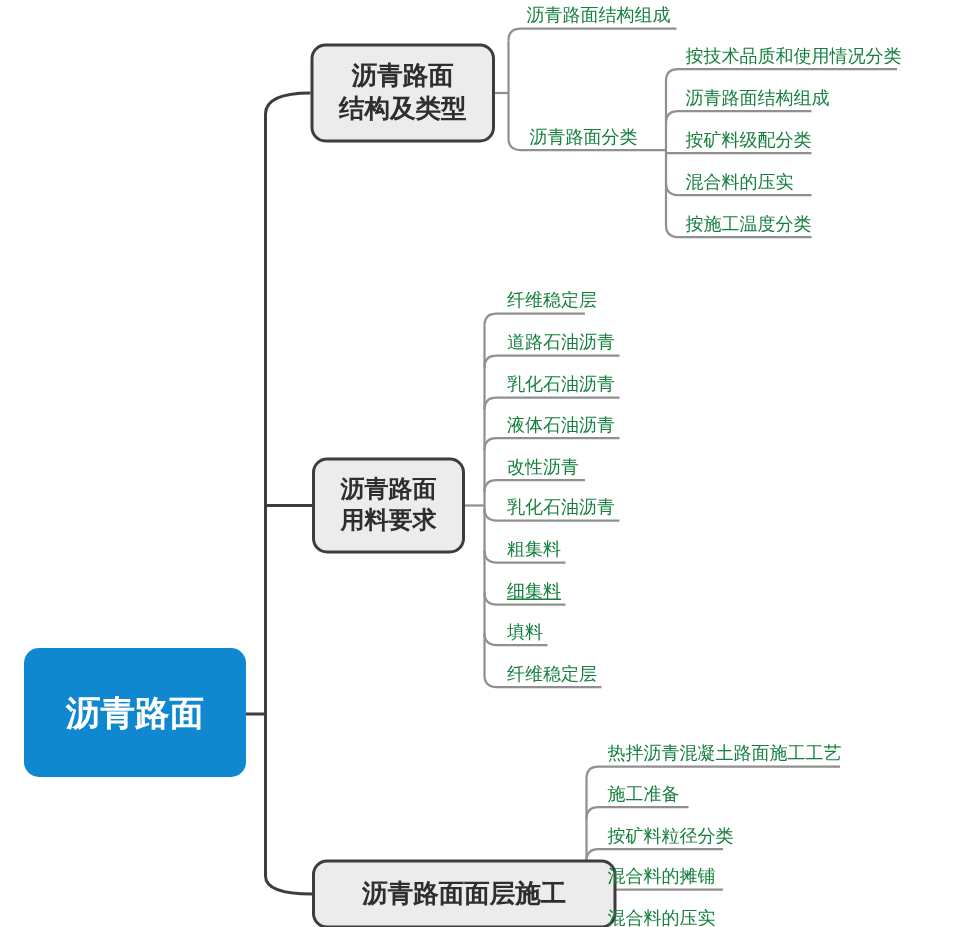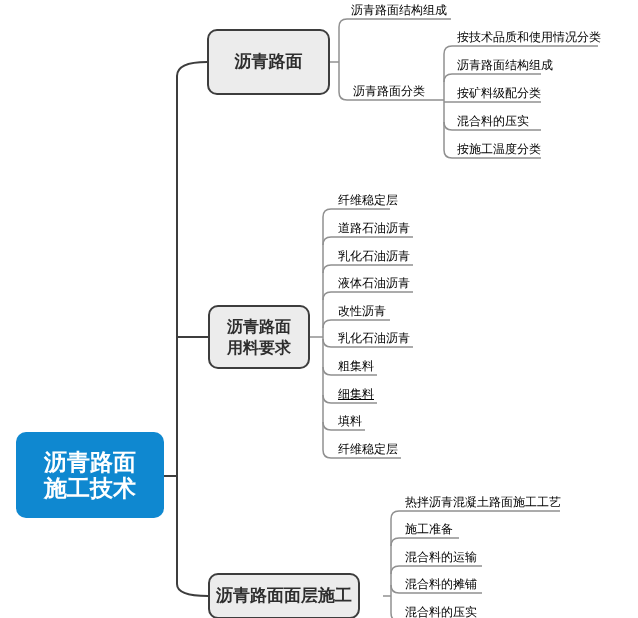--- a/index.html
+++ b/index.html
@@ -18,24 +18,24 @@
   .box span{display:block;white-space:nowrap;}
   .root{
     position:absolute;box-sizing:border-box;
     background:#0f88d0;border:none;border-radius:10px;
     display:flex;flex-direction:column;align-items:center;justify-content:center;
     color:#ffffff;font-weight:bold;text-align:center;
   }
   .root span{display:block;white-space:nowrap;line-height:26px;font-size:23px;}
   .b1{left:207px;top:29px;width:123px;height:66px;font-size:17px;line-height:22px;}
   .b2{left:208px;top:305px;width:102px;height:64px;font-size:16px;line-height:21px;}
-  .b3{left:208px;top:573px;width:152px;height:46px;font-size:17px;line-height:22px;}
+  .b3{left:208px;top:573px;width:203px;height:46px;font-size:17px;line-height:22px;}
   .leaf{
     position:absolute;white-space:nowrap;
-    font-size:12px;line-height:16px;height:16px;color:#000000;
+    font-size:12px;line-height:16px;height:16px;color:#15803d;
   }
 </style>
 </head>
 <body>
 
 <svg id="connector-svg" width="638" height="618" viewBox="0 0 638 618">
 
   <g stroke="#3d3d3d" stroke-width="2" fill="none">
     <path d="M 164 476 L 177 476"></path>
     <path d="M 207 62 Q 177 62 177 76 L 177 584 Q 177 596 208 596"></path>
@@ -76,25 +76,25 @@
     <path d="M 391 519 Q 391 511 399 511 L 560 511"></path>
     <path d="M 391 546 Q 391 538 399 538 L 459 538"></path>
     <path d="M 391 574 Q 391 566 399 566 L 482 566"></path>
     <path d="M 391 585 Q 391 593 399 593 L 482 593"></path>
     <path d="M 391 613 Q 391 621 399 621 L 482 621"></path>
   </g>
 </svg>
 
 <div class="root" style="left:16px;top:432px;width:148px;height:86px;">
   <span>沥青路面</span>
-  <span>施工技术</span>
 </div>
 
 <div class="box b1">
   <span>沥青路面</span>
+  <span>结构及类型</span>
 </div>
 <div class="box b2">
   <span>沥青路面</span>
   <span>用料要求</span>
 </div>
 <div class="box b3">
   <span>沥青路面面层施工</span>
 </div>
 
 <div class="leaf" style="left:351px;top:2px;">沥青路面结构组成</div>
@@ -111,15 +111,15 @@
 <div class="leaf" style="left:338px;top:275px;">液体石油沥青</div>
 <div class="leaf" style="left:338px;top:303px;">改性沥青</div>
 <div class="leaf" style="left:338px;top:330px;">乳化石油沥青</div>
 <div class="leaf" style="left:338px;top:358px;">粗集料</div>
 <div class="leaf" style="left:338px;top:386px;text-decoration:underline;">细集料</div>
 <div class="leaf" style="left:338px;top:413px;">填料</div>
 <div class="leaf" style="left:338px;top:441px;">纤维稳定层</div>
 
 <div class="leaf" style="left:405px;top:494px;">热拌沥青混凝土路面施工工艺</div>
 <div class="leaf" style="left:405px;top:521px;">施工准备</div>
-<div class="leaf" style="left:405px;top:549px;">混合料的运输</div>
+<div class="leaf" style="left:405px;top:549px;">按矿料粒径分类</div>
 <div class="leaf" style="left:405px;top:576px;">混合料的摊铺</div>
 <div class="leaf" style="left:405px;top:604px;">混合料的压实</div>
 
 </body></html>

